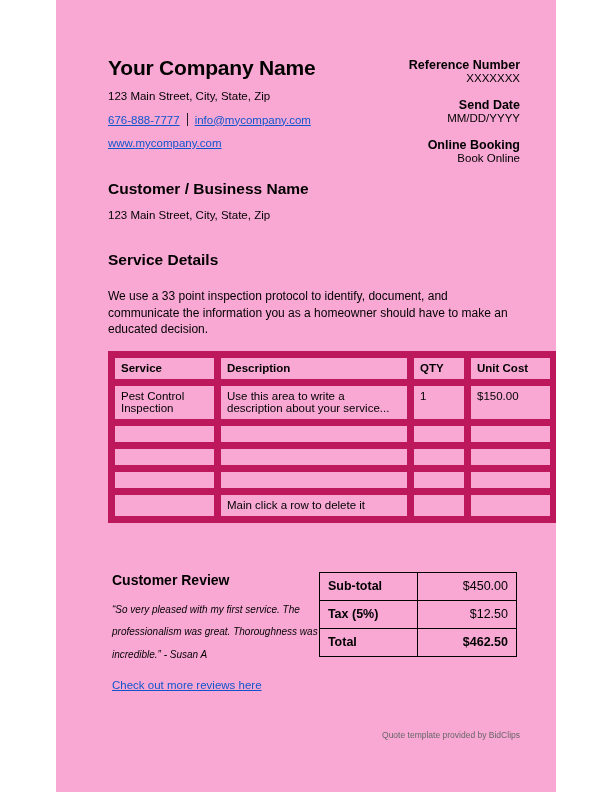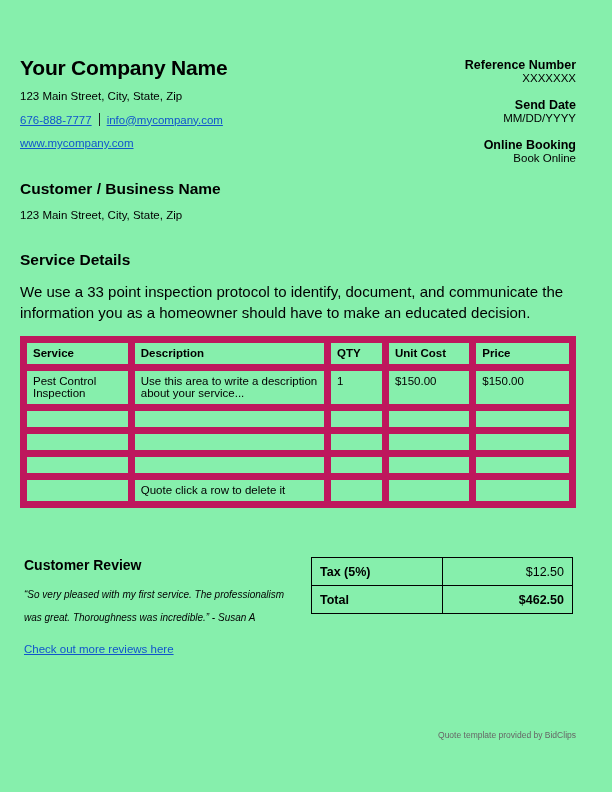--- a/index.html
+++ b/index.html
@@ -1,25 +1,25 @@
 <!DOCTYPE html>
 <html><head>
 <meta charset="utf-8">
 <style>
   * { margin: 0; padding: 0; box-sizing: border-box; }
   html, body { background: #ffffff; }
   .page {
     position: relative;
-    width: 612px;
+    width: 500px;
     height: 792px;
     margin: 0 auto;
-    background: #86efac;
+    background: #f9a8d4;
     font-family: "Liberation Sans", sans-serif;
     color: #000000;
-    padding: 56px 36px 0 20px;
+    padding: 56px 36px 0 52px;
     overflow: hidden;
   }
   a, .link {
     color: #1155cc;
     text-decoration: underline;
     cursor: pointer;
   }
   
   .header { display: flex; justify-content: space-between; }
   .company-name { font-size: 21px; font-weight: bold; letter-spacing: -0.2px; }
@@ -28,21 +28,21 @@
   .contact-divider { display: inline-block; width: 0; height: 13px; border-left: 1.3px solid #222; margin: 0 7px; }
   .website-line { margin-top: 11px; font-size: 11.5px; }
   .customer-name { margin-top: 31px; font-size: 15.5px; font-weight: bold; }
   .customer-address { margin-top: 11px; font-size: 11.5px; }
   .meta-col { text-align: right; padding-top: 2px; }
   .meta-label { font-size: 12.5px; font-weight: bold; }
   .meta-value { font-size: 11.5px; }
   .meta-pair + .meta-pair { margin-top: 14px; }
   
   .section-heading { margin-top: 30px; font-size: 15.5px; font-weight: bold; }
-  .intro { margin-top: 13px; font-size: 15px; line-height: 1.38; }
+  .intro { margin-top: 19px; font-size: 12px; line-height: 1.38; }
   table.service { width: 100%; border-collapse: collapse; margin-top: 13px; table-layout: fixed; }
   table.service th, table.service td {
     border: 7px solid #be185d;
     font-size: 11.5px;
     padding: 4px 6px 5px 6px;
     vertical-align: top;
     text-align: left;
     overflow: hidden;
   }
   table.service th { font-weight: bold; }
@@ -153,39 +153,43 @@
     </tr>
     <tr class="empty-row">
       <td></td>
       <td></td>
       <td></td>
       <td></td>
       <td></td>
     </tr>
     <tr>
       <td></td>
-      <td>Quote click a row to delete it</td>
+      <td>Main click a row to delete it</td>
       <td></td>
       <td></td>
       <td></td>
     </tr>
   </tbody>
     </table>
 
   <div class="bottom">
     <div class="review">
       <div class="review-heading">Customer Review</div>
       <div class="review-quote">“So very pleased with my first service. The professionalism was great. Thoroughness was incredible.” - Susan A</div>
       <div class="review-link">
         <a class="link">Check out more reviews here</a>
       </div>
     </div>
 
     <table class="totals">
       <tbody>
+          <tr>
+        <td class="t-label">Sub-total</td>
+        <td class="t-value">$450.00</td>
+      </tr>
       <tr>
         <td class="t-label">Tax (5%)</td>
         <td class="t-value">$12.50</td>
       </tr>
       <tr class="grand">
         <td class="t-label">Total</td>
         <td class="t-value">$462.50</td>
       </tr>
     </tbody>
       </table>

